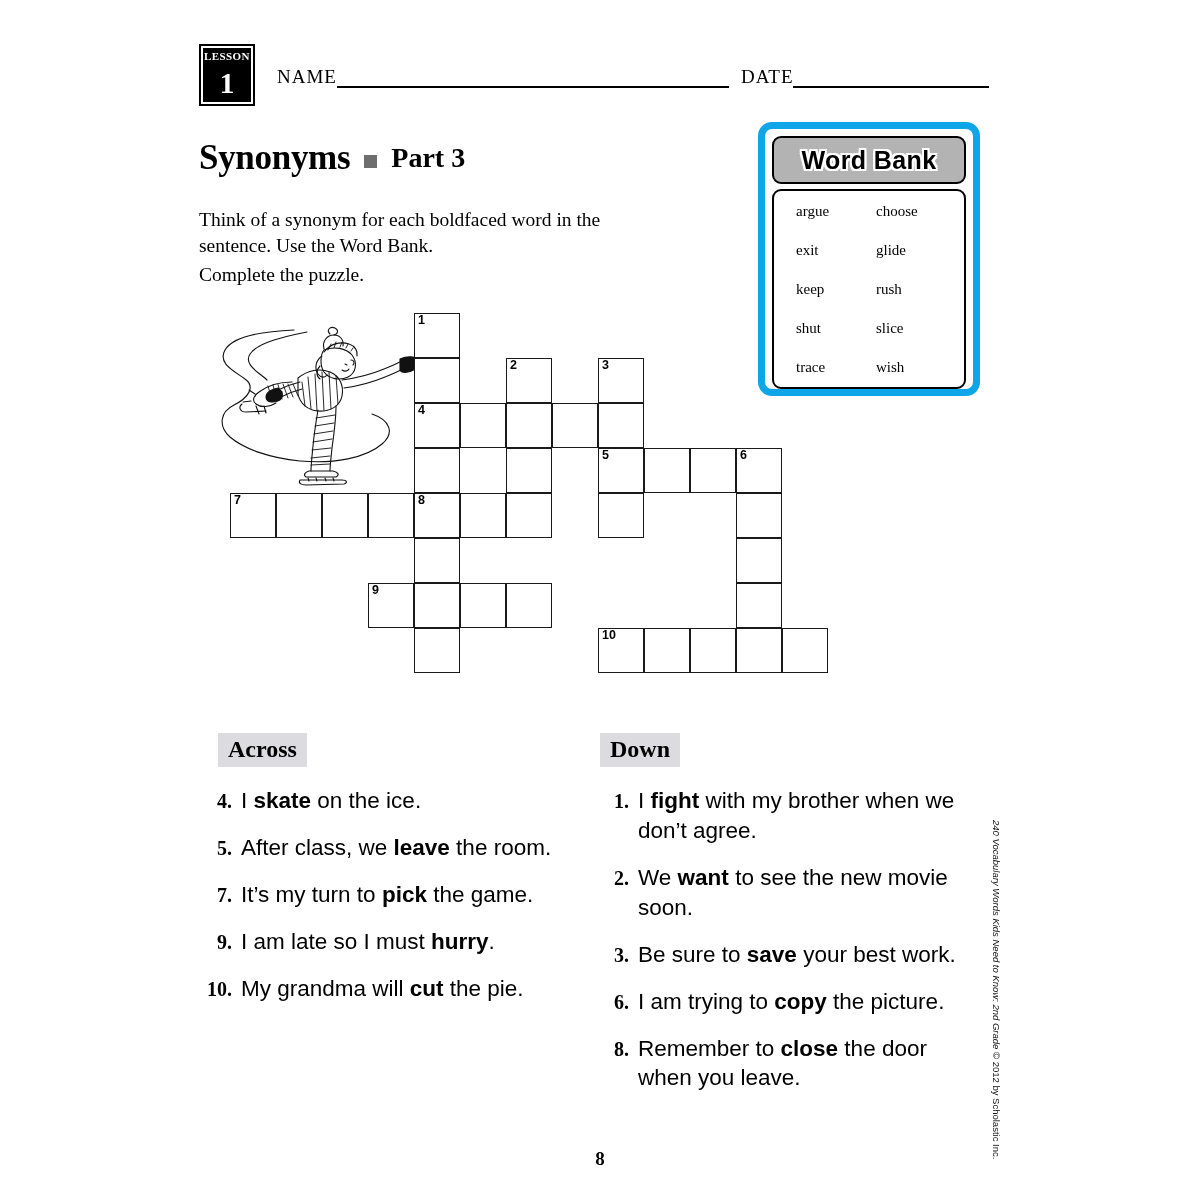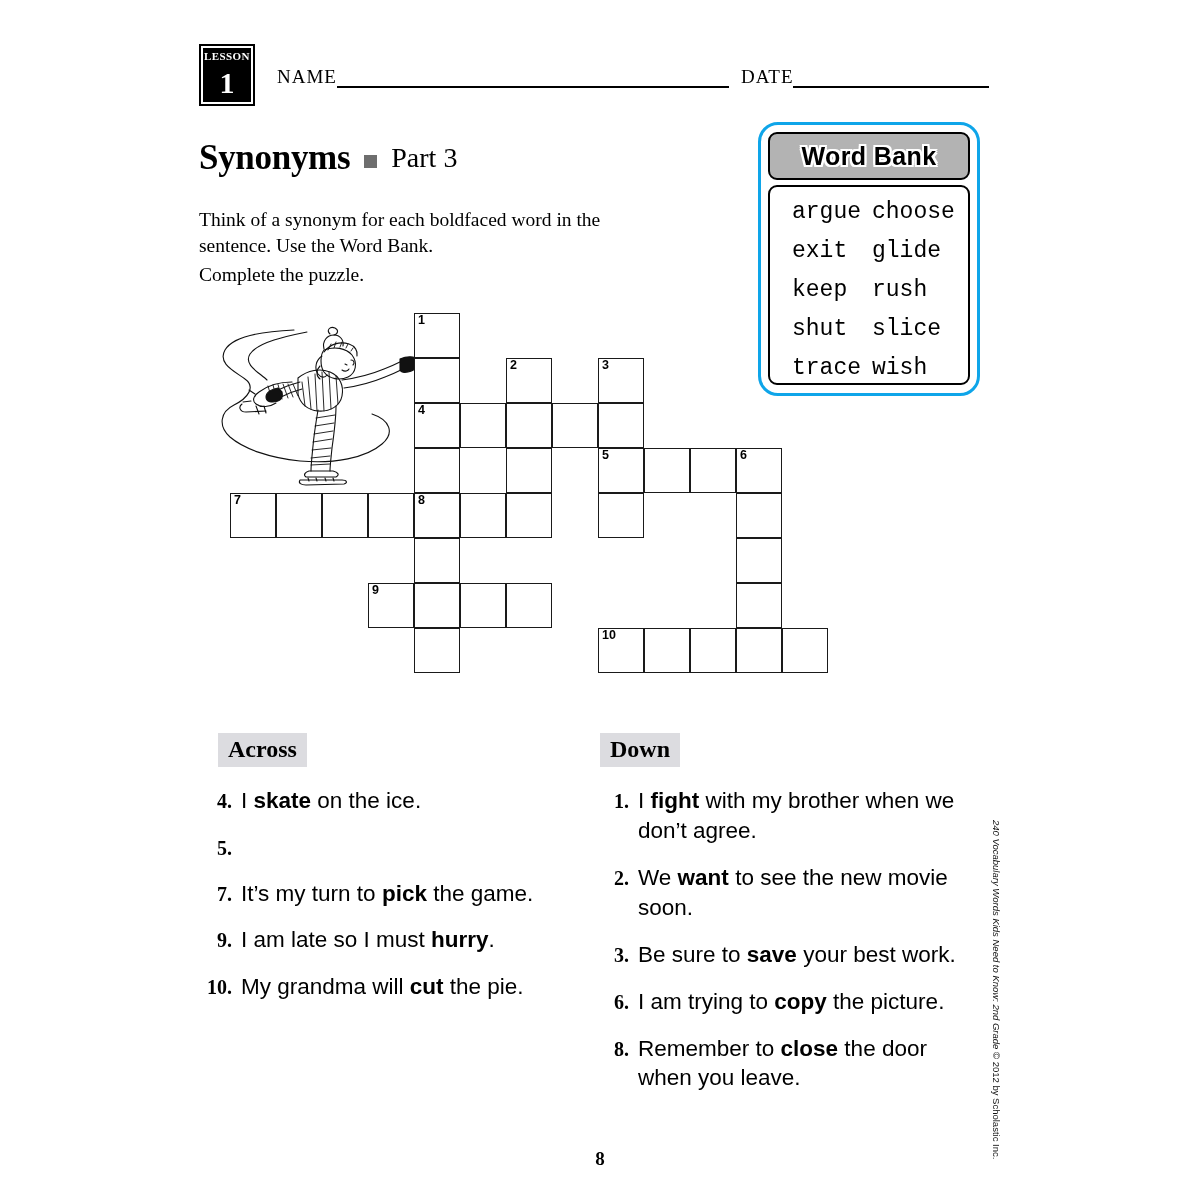--- a/index.html
+++ b/index.html
@@ -39,53 +39,53 @@
   .rule-line { position:absolute; border-bottom:2px solid #000; top:42px; }
 
   
   #title-row { position:absolute; left:199px; top:138px; display:flex; align-items:center; gap:14px; }
   #title-row .t-main {
     font-family:Liberation Serif, serif; font-weight:700;
     font-size:35px; letter-spacing:-.3px;
   }
   #title-row .t-sq { width:13px; height:13px; background:#6e6e6e; display:inline-block; margin-top:6px;}
   #title-row .t-part {
-    font-family:"Liberation Serif", serif; font-weight:400; font-size:28px;
+    font-family:"Liberation Serif", serif; font-weight:700; font-size:28px;
   }
 
   
   #instructions {
     position:absolute; left:199px; top:207px; width:440px;
     font-family:"Liberation Serif", serif; font-size:19.5px; line-height:1.35;
   }
   #instructions .p2 { margin-top:2px; }
 
   
   #word-bank {
     position:absolute; left:758px; top:122px; width:222px; height:274px;
-    border:3px solid #0ea5e9; border-radius:20px; background:#fff; padding:7px;
+    border:7px solid #0ea5e9; border-radius:14px; background:#fff; padding:7px;
   }
   #wb-head {
     height:48px; background:#b3b3b3; border:2px solid #000; border-radius:9px;
     display:flex; align-items:center; justify-content:center;
   }
   #wb-head .wb-title {
     font-family:"Liberation Sans", sans-serif; font-weight:700;
     font-size:25px; color:#000;
     text-shadow:
       -2px -2px 0 #fff, 2px -2px 0 #fff, -2px 2px 0 #fff, 2px 2px 0 #fff,
       -2px 0 0 #fff, 2px 0 0 #fff, 0 -2px 0 #fff, 0 2px 0 #fff;
     letter-spacing:.4px;
   }
   #wb-body {
     margin-top:5px; height:200px; border:2px solid #000; border-radius:9px;
     padding:12px 0 0 22px;
   }
   .wb-row { display:flex; height:39px; }
-  .wb-cell { font-family:Liberation Mono, monospace; font-size:23px; }
+  .wb-cell { font-family:Liberation Serif, serif; font-size:15px; }
   .wb-cell.c1 { width:80px; }
 
   
   #crossword { position:absolute; left:0; top:0; width:1200px; height:700px; }
   .cell {
     position:absolute; width:46px; height:45px;
     border:1.6px solid #1a1a1a; background:#fff;
   }
   .cell .num {
     position:absolute; left:3px; top:0px;
@@ -331,20 +331,21 @@
 </div>
 
 <div class="clue-head" style="left:203px; top:733px;margin-left:15px;">Across</div>
 <div class="clue-list" style="left:203px; top:786px; width:370px;">
   <div class="clue">
     <span class="cn">4.</span>
     <span class="ct"><span>I </span><b>skate</b><span> on the ice.</span></span>
   </div>
   <div class="clue">
     <span class="cn">5.</span>
+    <span class="ct"><span>After class, we </span><b>leave</b><span> the room.</span></span>
   </div>
   <div class="clue">
     <span class="cn">7.</span>
     <span class="ct"><span>It’s my turn to </span><b>pick</b><span> the game.</span></span>
   </div>
   <div class="clue">
     <span class="cn">9.</span>
     <span class="ct"><span>I am late so I must </span><b>hurry</b><span>.</span></span>
   </div>
   <div class="clue">

